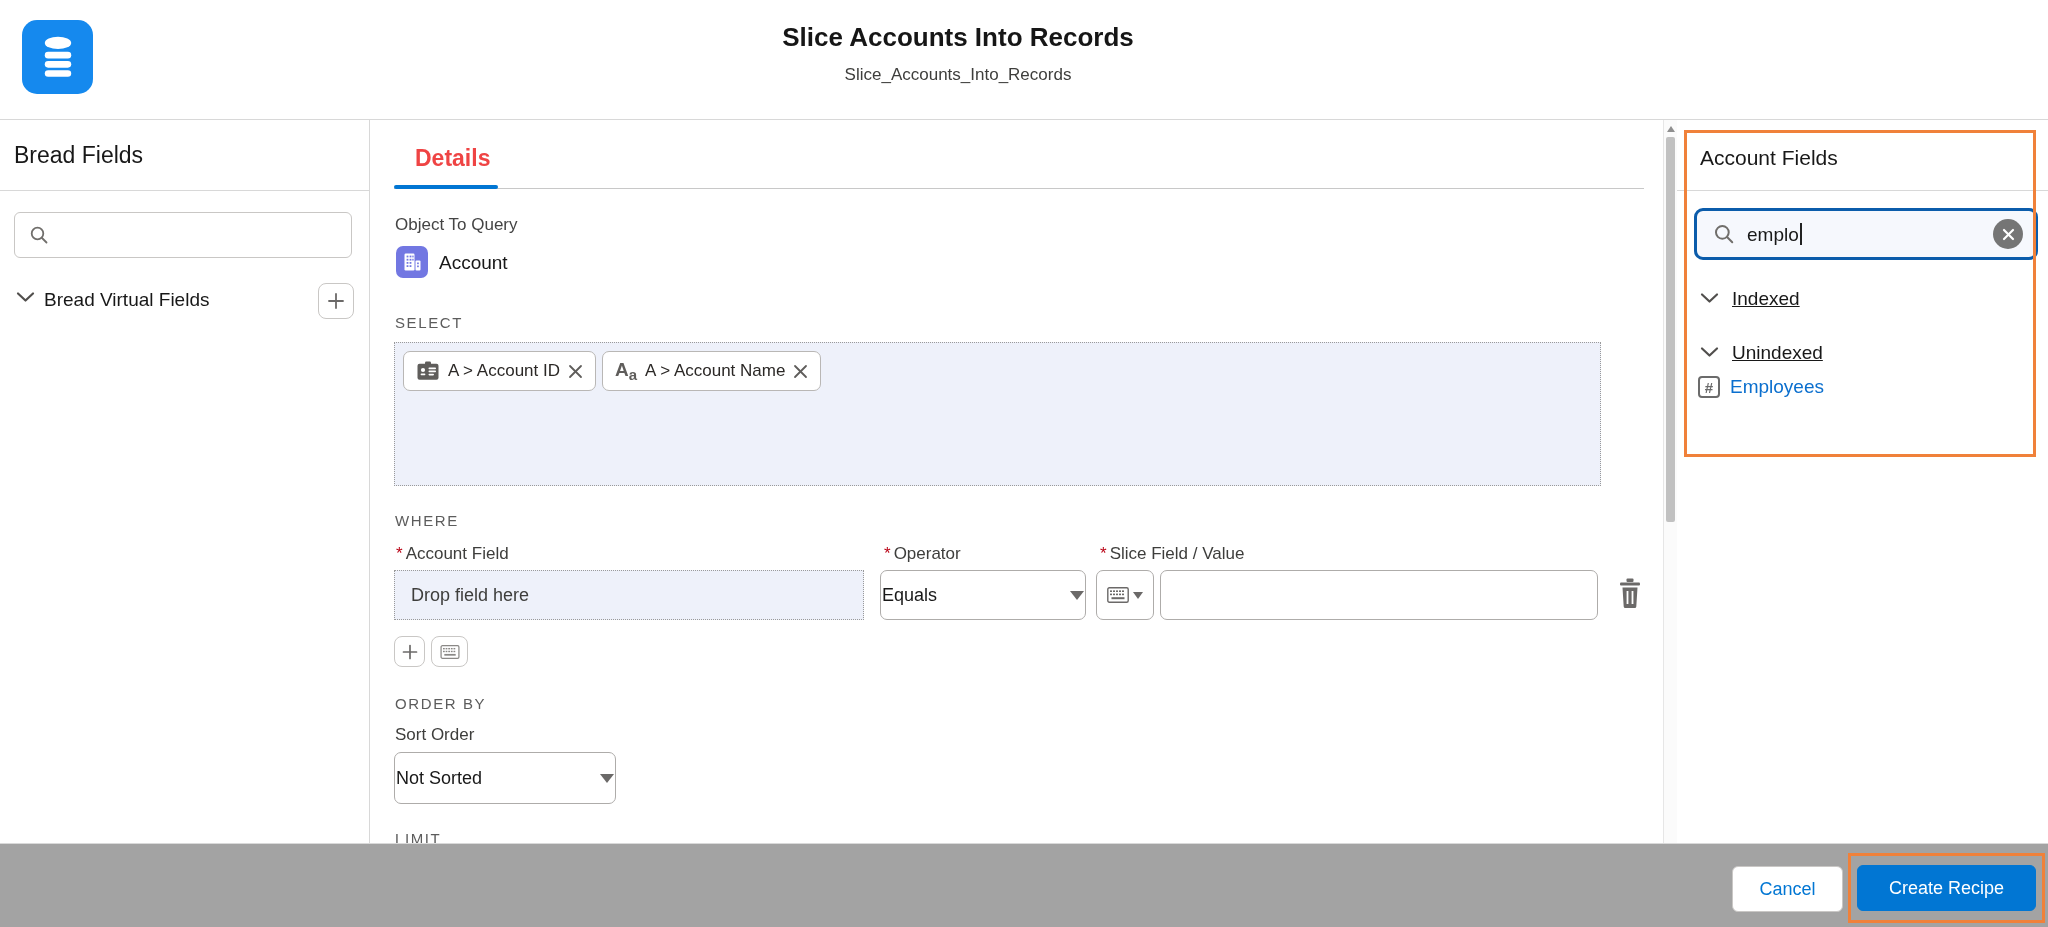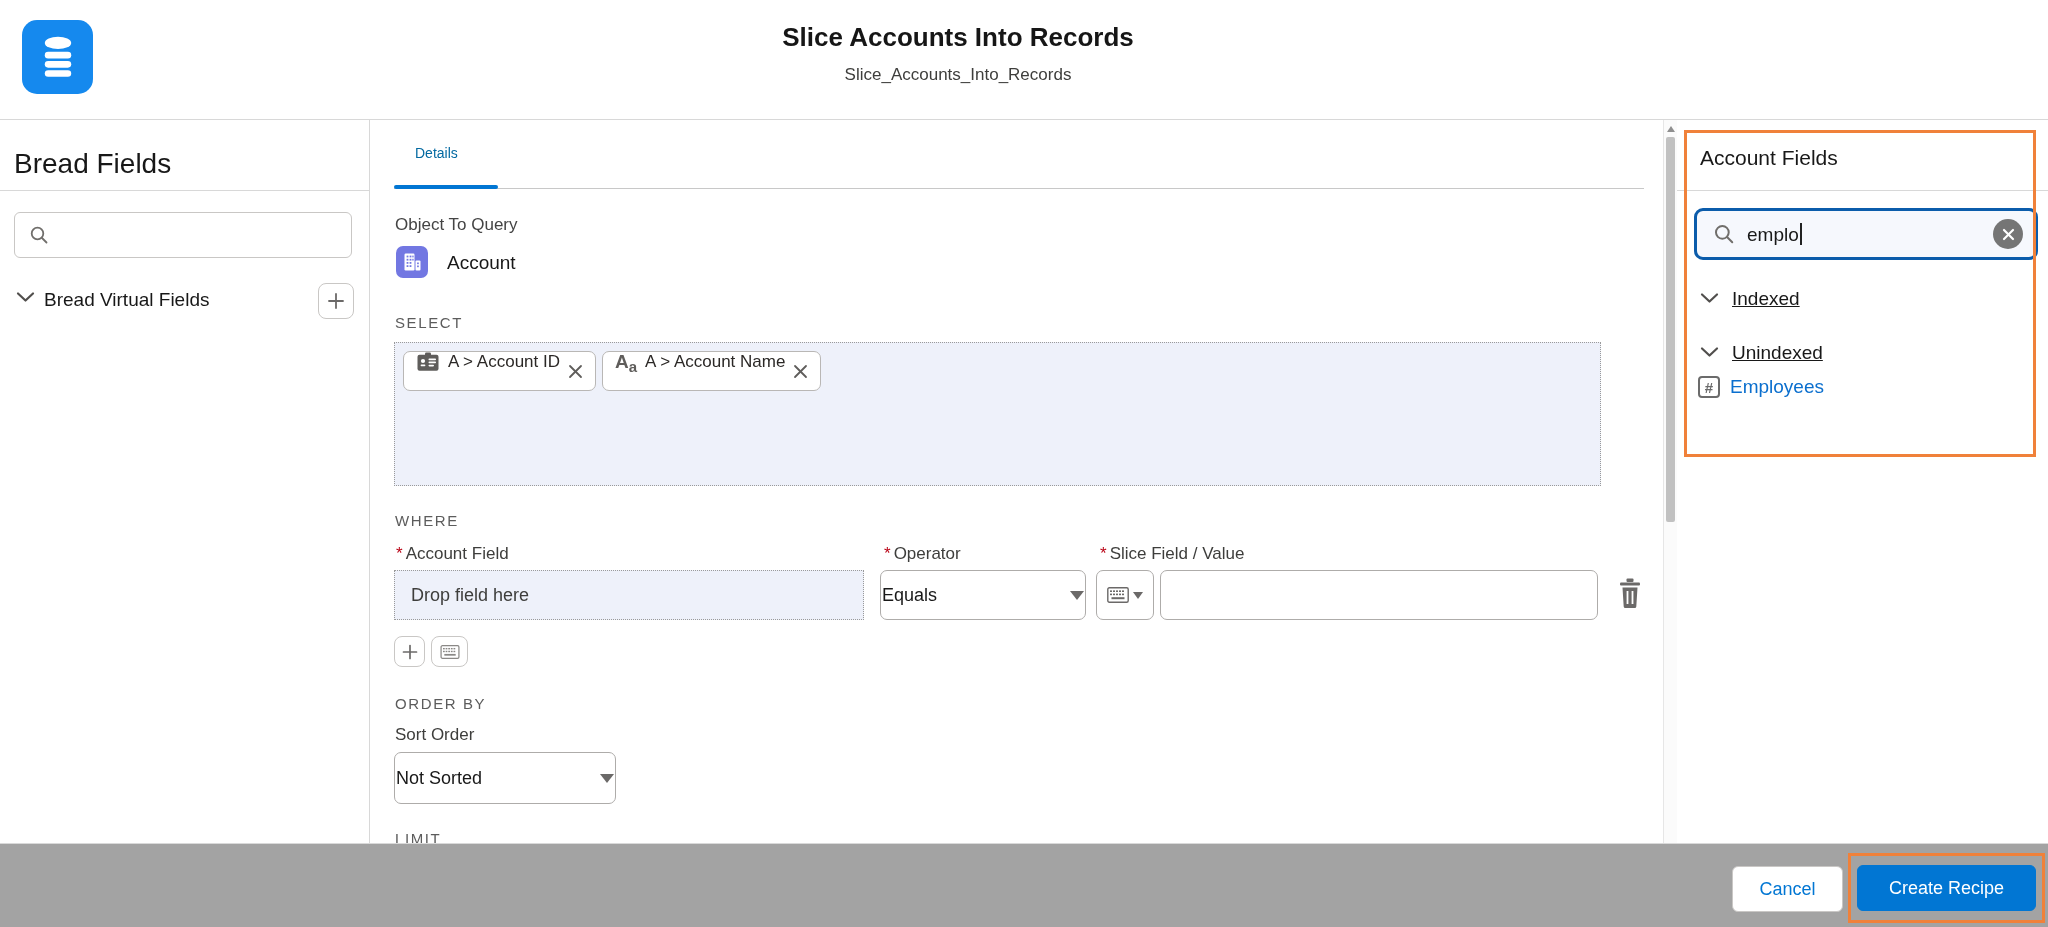--- a/index.html
+++ b/index.html
@@ -12,41 +12,41 @@
   
   .header{position:absolute;left:0;top:0;width:2048px;height:119px;background:#fff;}
   .hairline-top{position:absolute;left:0;top:119px;width:2048px;height:1px;background:#d8d8d8;}
   .logo{position:absolute;left:22px;top:20px;width:71px;height:74px;border-radius:15px;background:#1589ee;display:flex;align-items:center;justify-content:center;}
   .titlewrap{position:absolute;left:0;top:0;width:100%;padding-right:132px;box-sizing:border-box;text-align:center;}
   .title{margin-top:22px;font-size:26px;font-weight:bold;color:#161616;}
   .subtitle{margin-top:12px;font-size:17px;color:#3e3e3c;}
 
   
   .lsb{position:absolute;left:0;top:120px;width:370px;height:723px;background:#fff;border-right:1px solid #d8d8d8;box-sizing:border-box;}
-  .lsb-title{position:absolute;left:14px;top:28px;font-size:28px;color:#181818;}
+  .lsb-title{position:absolute;left:14px;top:22px;font-size:23px;color:#181818;}
   .lsb-div{position:absolute;left:0;top:70px;width:370px;height:1px;background:#d8d8d8;}
   .lsb-search{position:absolute;left:14px;top:92px;width:338px;height:46px;border:1px solid #c9c7c5;border-radius:6px;box-sizing:border-box;background:#fff;display:flex;align-items:center;padding-left:14px;}
   .lsb-search input{border:none;outline:none;flex:1;font-size:17px;margin-left:10px;font-family:inherit;background:transparent;}
   .tree-row{position:absolute;left:0;top:163px;width:370px;height:36px;}
   .tree-row .chev{position:absolute;left:16px;top:8px;}
   .tree-row .tlabel{position:absolute;left:44px;top:6px;font-size:19px;color:#181818;}
   .plus-btn{position:absolute;left:318px;top:0px;width:34px;height:34px;border:1px solid #c9c7c5;border-radius:8px;background:#fff;display:flex;align-items:center;justify-content:center;cursor:pointer;}
 
   
   .main{position:absolute;left:371px;top:120px;width:1292px;height:723px;overflow:hidden;background:#fff;}
-  .tab{position:absolute;left:44px;top:25px;font-size:14px;font-weight:normal;color:#0369a1;}
+  .tab{position:absolute;left:44px;top:25px;font-size:23px;font-weight:bold;color:#ef4444;}
   .tab-underline{position:absolute;left:23px;top:65px;width:104px;height:4px;background:#0176d3;border-radius:2px;}
   .tab-hair{position:absolute;left:23px;top:68px;width:1250px;height:1px;background:#c8c8c8;}
   .otq-label{position:absolute;left:24px;top:95px;font-size:17px;color:#444;}
   .acct-icon{position:absolute;left:25px;top:126px;width:32px;height:32px;border-radius:7px;background:#7277e2;display:flex;align-items:center;justify-content:center;}
-  .acct-name{position:absolute;left:76px;top:132px;font-size:19px;color:#181818;}
+  .acct-name{position:absolute;left:68px;top:132px;font-size:19px;color:#181818;}
   .sect{font-size:15px;letter-spacing:1.6px;color:#5c5c5c;}
   .sel-label{position:absolute;left:24px;top:194px;}
   .dropzone{position:absolute;left:23px;top:222px;width:1207px;height:144px;background:#eef1fa;border:1px dotted #9a9a9a;box-sizing:border-box;padding:8px;display:flex;align-items:flex-start;gap:6px;}
-  .pill{height:38px;background:#fff;border:1px solid #b9b7b5;border-radius:7px;display:flex;padding:0 12px;gap:8px;font-size:17px;color:#2b2826;cursor:grab;}
+  .pill{height:38px;background:#fff;border:1px solid #b9b7b5;border-radius:7px;display:flex;align-items:center;padding:0 12px;gap:8px;font-size:17px;color:#2b2826;cursor:grab;}
   .pill .px{display:flex;align-items:center;cursor:pointer;}
   .aa-icon{font-weight:bold;color:#5f5d5b;font-size:19px;line-height:1;}
   .aa-icon .low{font-size:15px;vertical-align:-4px;}
   .where-label{position:absolute;left:24px;top:392px;}
   .flabel{position:absolute;top:424px;font-size:17px;color:#3e3e3c;}
   .req{color:#ba0517;margin-right:3px;}
   .drop-input{position:absolute;left:23px;top:450px;width:470px;height:50px;background:#eef1fa;border:1px dotted #9a9a9a;box-sizing:border-box;display:flex;align-items:center;padding-left:16px;font-size:18px;color:#3e3e3c;}
   .combo{background:#fff;border:1px solid #aeacaa;border-radius:7px;box-sizing:border-box;display:flex;align-items:center;justify-content:space-between;padding:0 1px;font-size:18px;color:#181818;cursor:pointer;}
   .op-select{position:absolute;left:509px;top:450px;width:206px;height:50px;}
   .kbd-combo{position:absolute;left:725px;top:450px;width:58px;height:50px;background:#fff;border:1px solid #aeacaa;border-radius:7px;box-sizing:border-box;display:flex;align-items:center;justify-content:center;gap:4px;cursor:pointer;}

